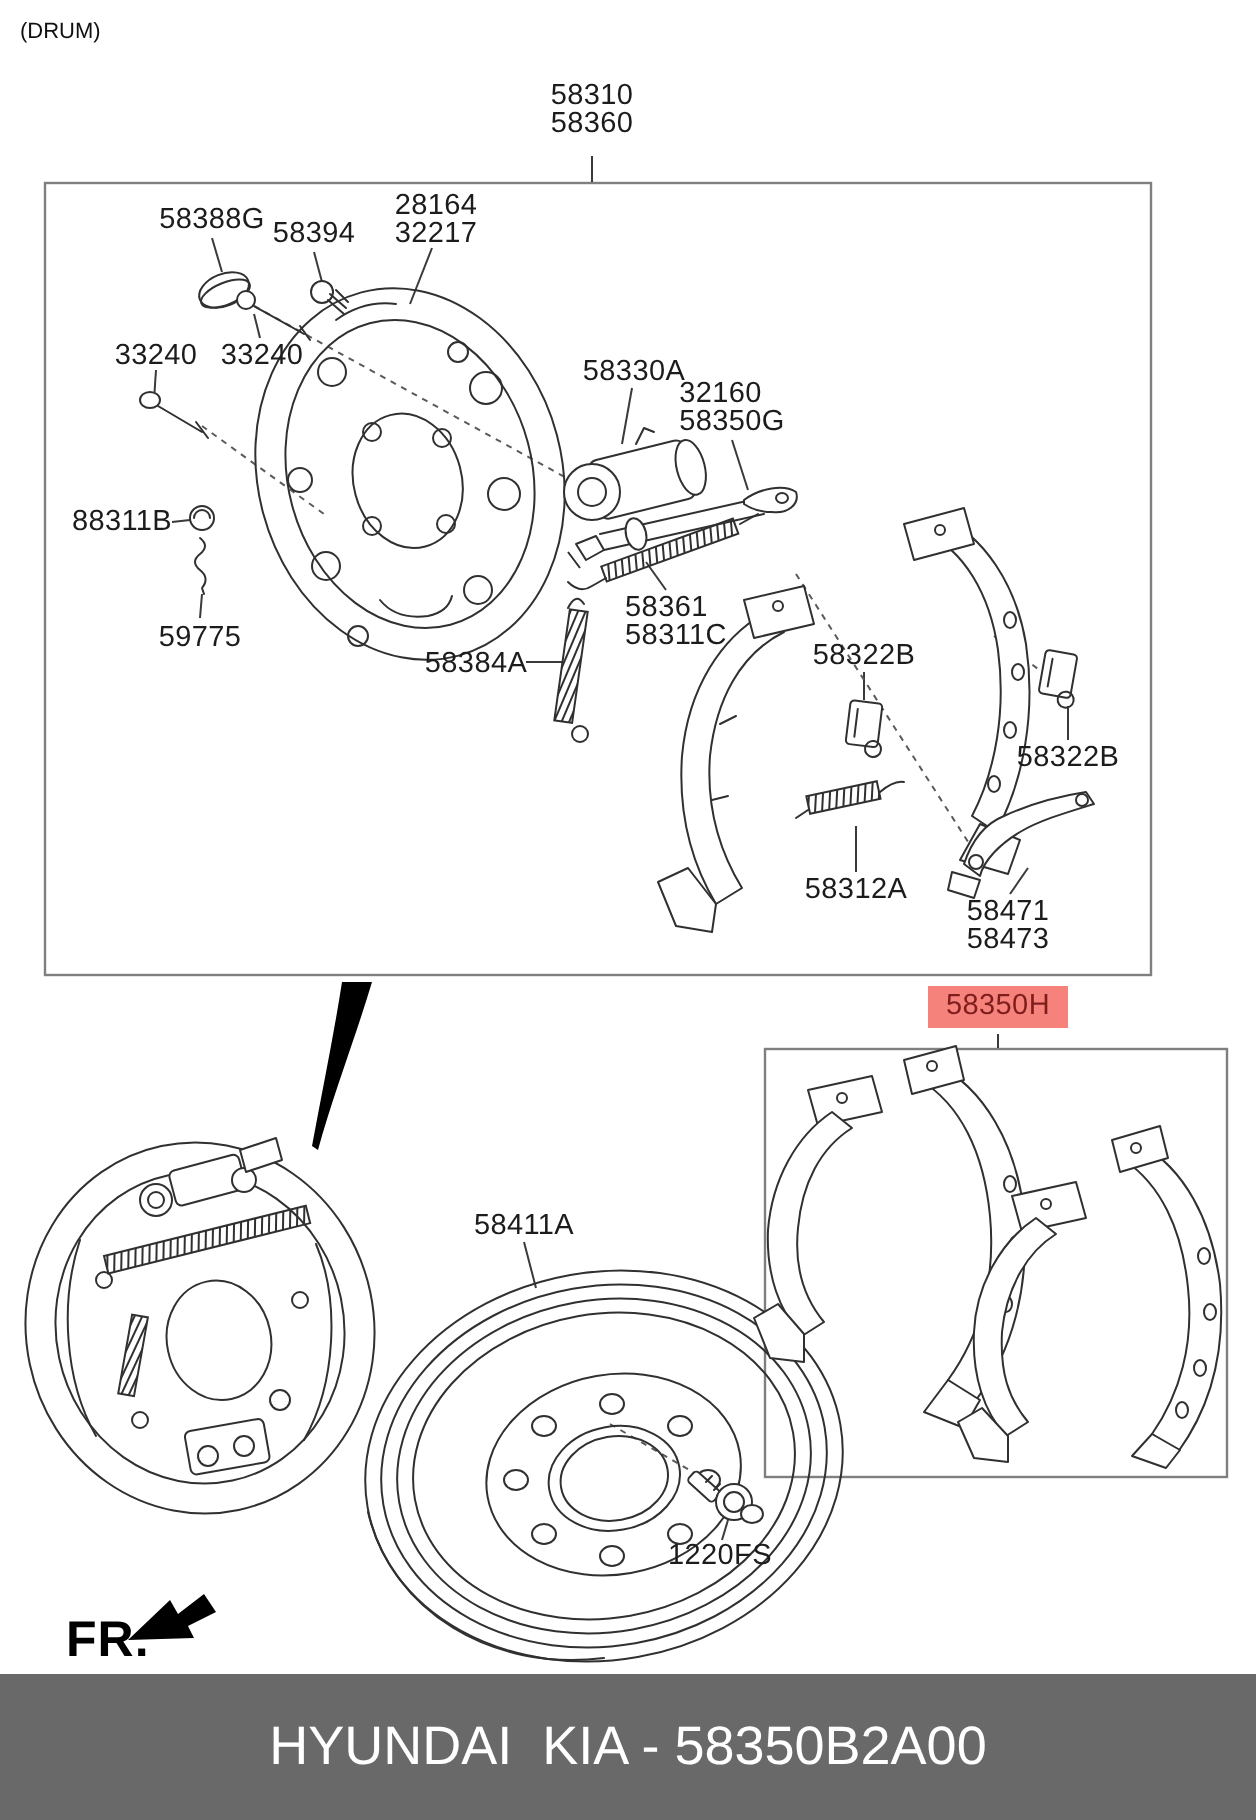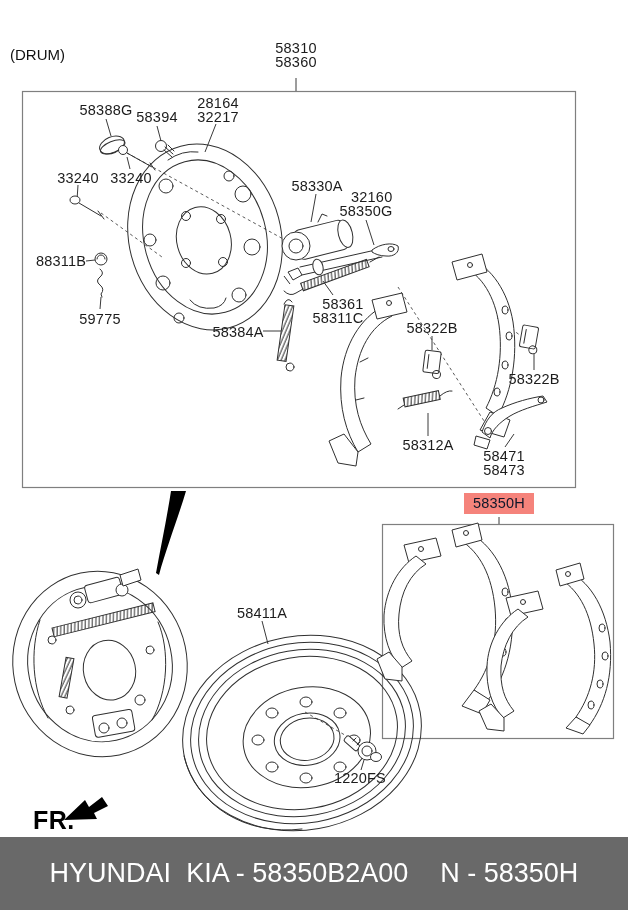--- a/index.html
+++ b/index.html
@@ -6,25 +6,25 @@
   .stage{position:relative;width:628px;height:910px;background:#ffffff;
          font-family:"Liberation Sans",sans-serif;overflow:hidden;}
   svg.art{position:absolute;left:0;top:0;}
   .o{fill:none;stroke:#303030;stroke-width:1;stroke-linejoin:round;stroke-linecap:round;}
   .w{fill:#ffffff;stroke:#303030;stroke-width:1;stroke-linejoin:round;}
   .coil{fill:url(#hatch);stroke:#303030;stroke-width:1;}
   .ld{stroke:#3a3a3a;stroke-width:1;}
   .dash{stroke:#5a5a5a;stroke-width:1;stroke-dasharray:3 3;fill:none;}
   .box{fill:none;stroke:#7f7f7f;stroke-width:1.2;}
   .blk{fill:#000;stroke:none;}
-  .note{position:absolute;left:10px;top:10px;font-size:15px;color:#111;margin-top:36px;}
-  .plabel{position:absolute;transform:translateX(-50%);text-align:right;
+  .note{position:absolute;left:10px;top:10px;font-size:11px;color:#111;}
+  .plabel{position:absolute;transform:translateX(-50%);text-align:left;
           font-size:14.5px;line-height:14px;letter-spacing:.2px;color:#1c1c1c;white-space:nowrap;}
   .plabel .ln{display:block;}
-  .hl{background:#F5837B;color:#0f172a;padding:3px 9px 4px 9px;}
+  .hl{background:#F5837B;color:#7f1d1d;padding:3px 9px 4px 9px;}
   .fr-label{position:absolute;left:33px;top:806px;font-size:25px;font-weight:700;
             color:#000;letter-spacing:.5px;}
   .footer{position:absolute;left:0;right:0;bottom:0;height:73px;background:#696969;
           display:flex;align-items:center;justify-content:center;gap:32px;
           color:#fff;font-size:27px;}
   .footer span{white-space:pre;}
 </style>
 </head>
 <body>
 
@@ -345,16 +345,15 @@
     <span class="ln">58411A</span>
   </div>
   <div class="plabel" style="left:360px;top:771px">
     <span class="ln">1220FS</span>
   </div>
 
   <div class="fr-label">FR.</div>
 
   <div class="footer">
     <span>HYUNDAI  KIA - 58350B2A00</span>
-    <span>N - 58350H</span>
   </div>
 
 </div>
 
 </body></html>

